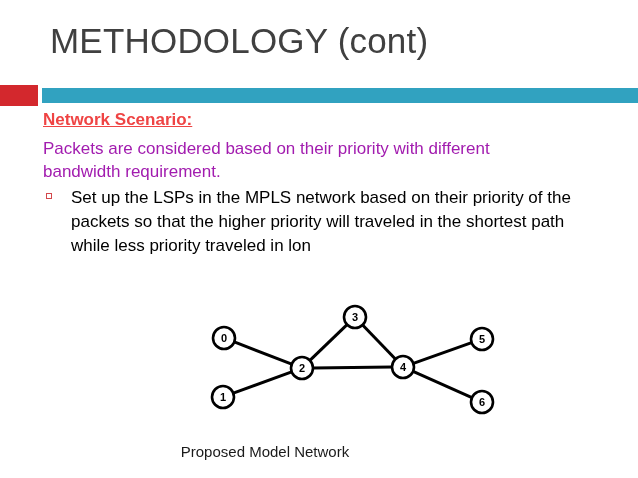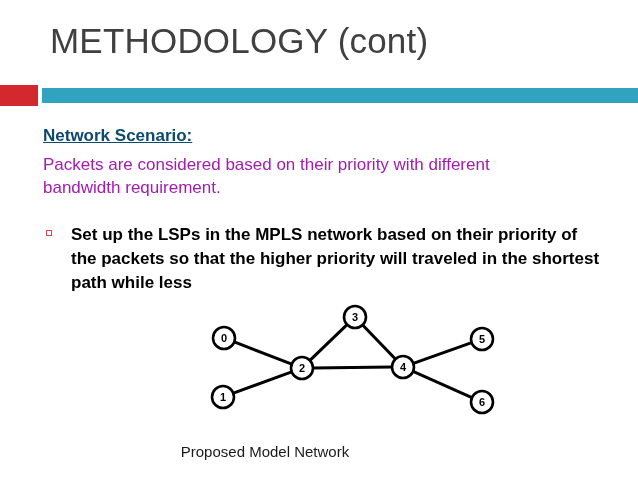--- a/index.html
+++ b/index.html
@@ -52,39 +52,38 @@
   
   #body-text {
     position: absolute;
     left: 43px;
     top: 108px;
     width: 560px;
   }
   .scenario-heading {
     font-size: 17px;
     font-weight: bold;
-    color: #0c4a6e;
+    color: #ef4444;
     text-decoration: underline;
     line-height: 24px;
-    margin: 16px 0 5px 0;
+    margin: 0 0 5px 0;
   }
   .para {
     font-size: 17px;
     color: #a21caf;
     line-height: 23px;
     margin: 0;
     max-width: 500px;
   }
 
   
   .bullet-row {
     position: relative;
-    margin-top: 24px;
+    margin-top: 3px;
     padding-left: 28px;
-    font-weight: bold;
   }
   .bullet-marker {
     position: absolute;
     left: 3px;
     top: 7px;
     width: 6px;
     height: 6px;
     border: 1.5px solid #d3484c;
     background: transparent;
     box-sizing: border-box;

